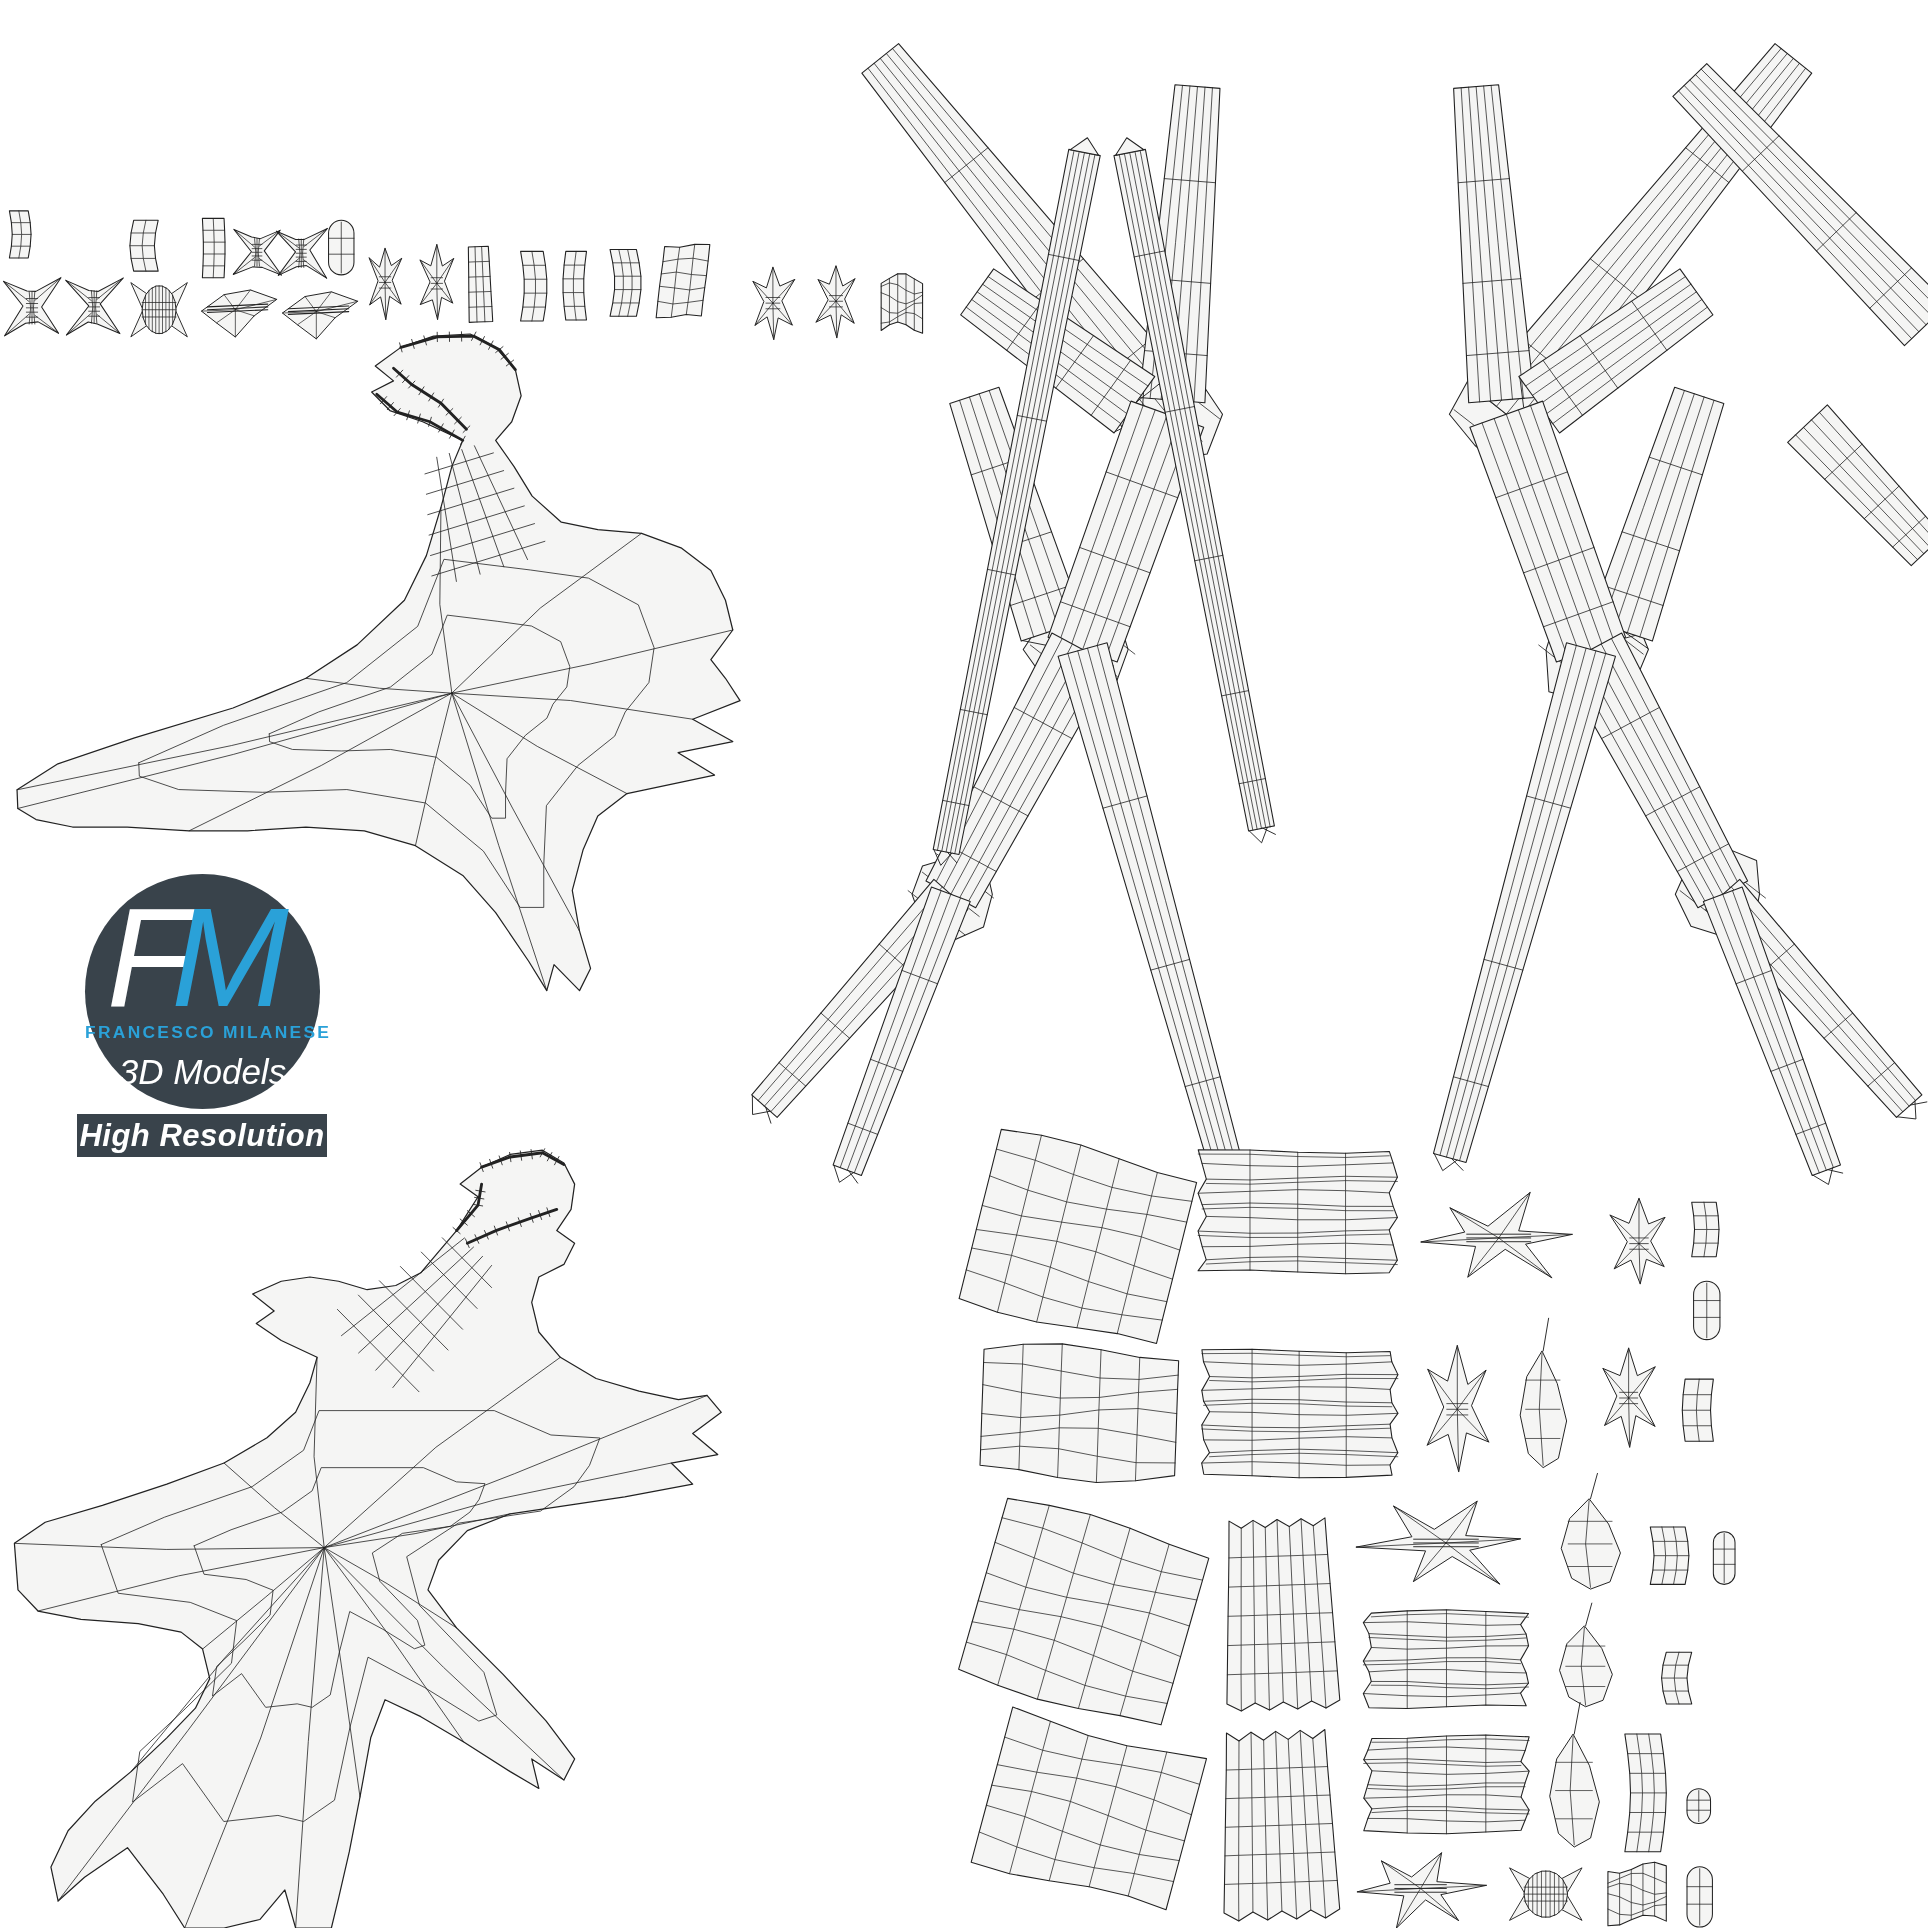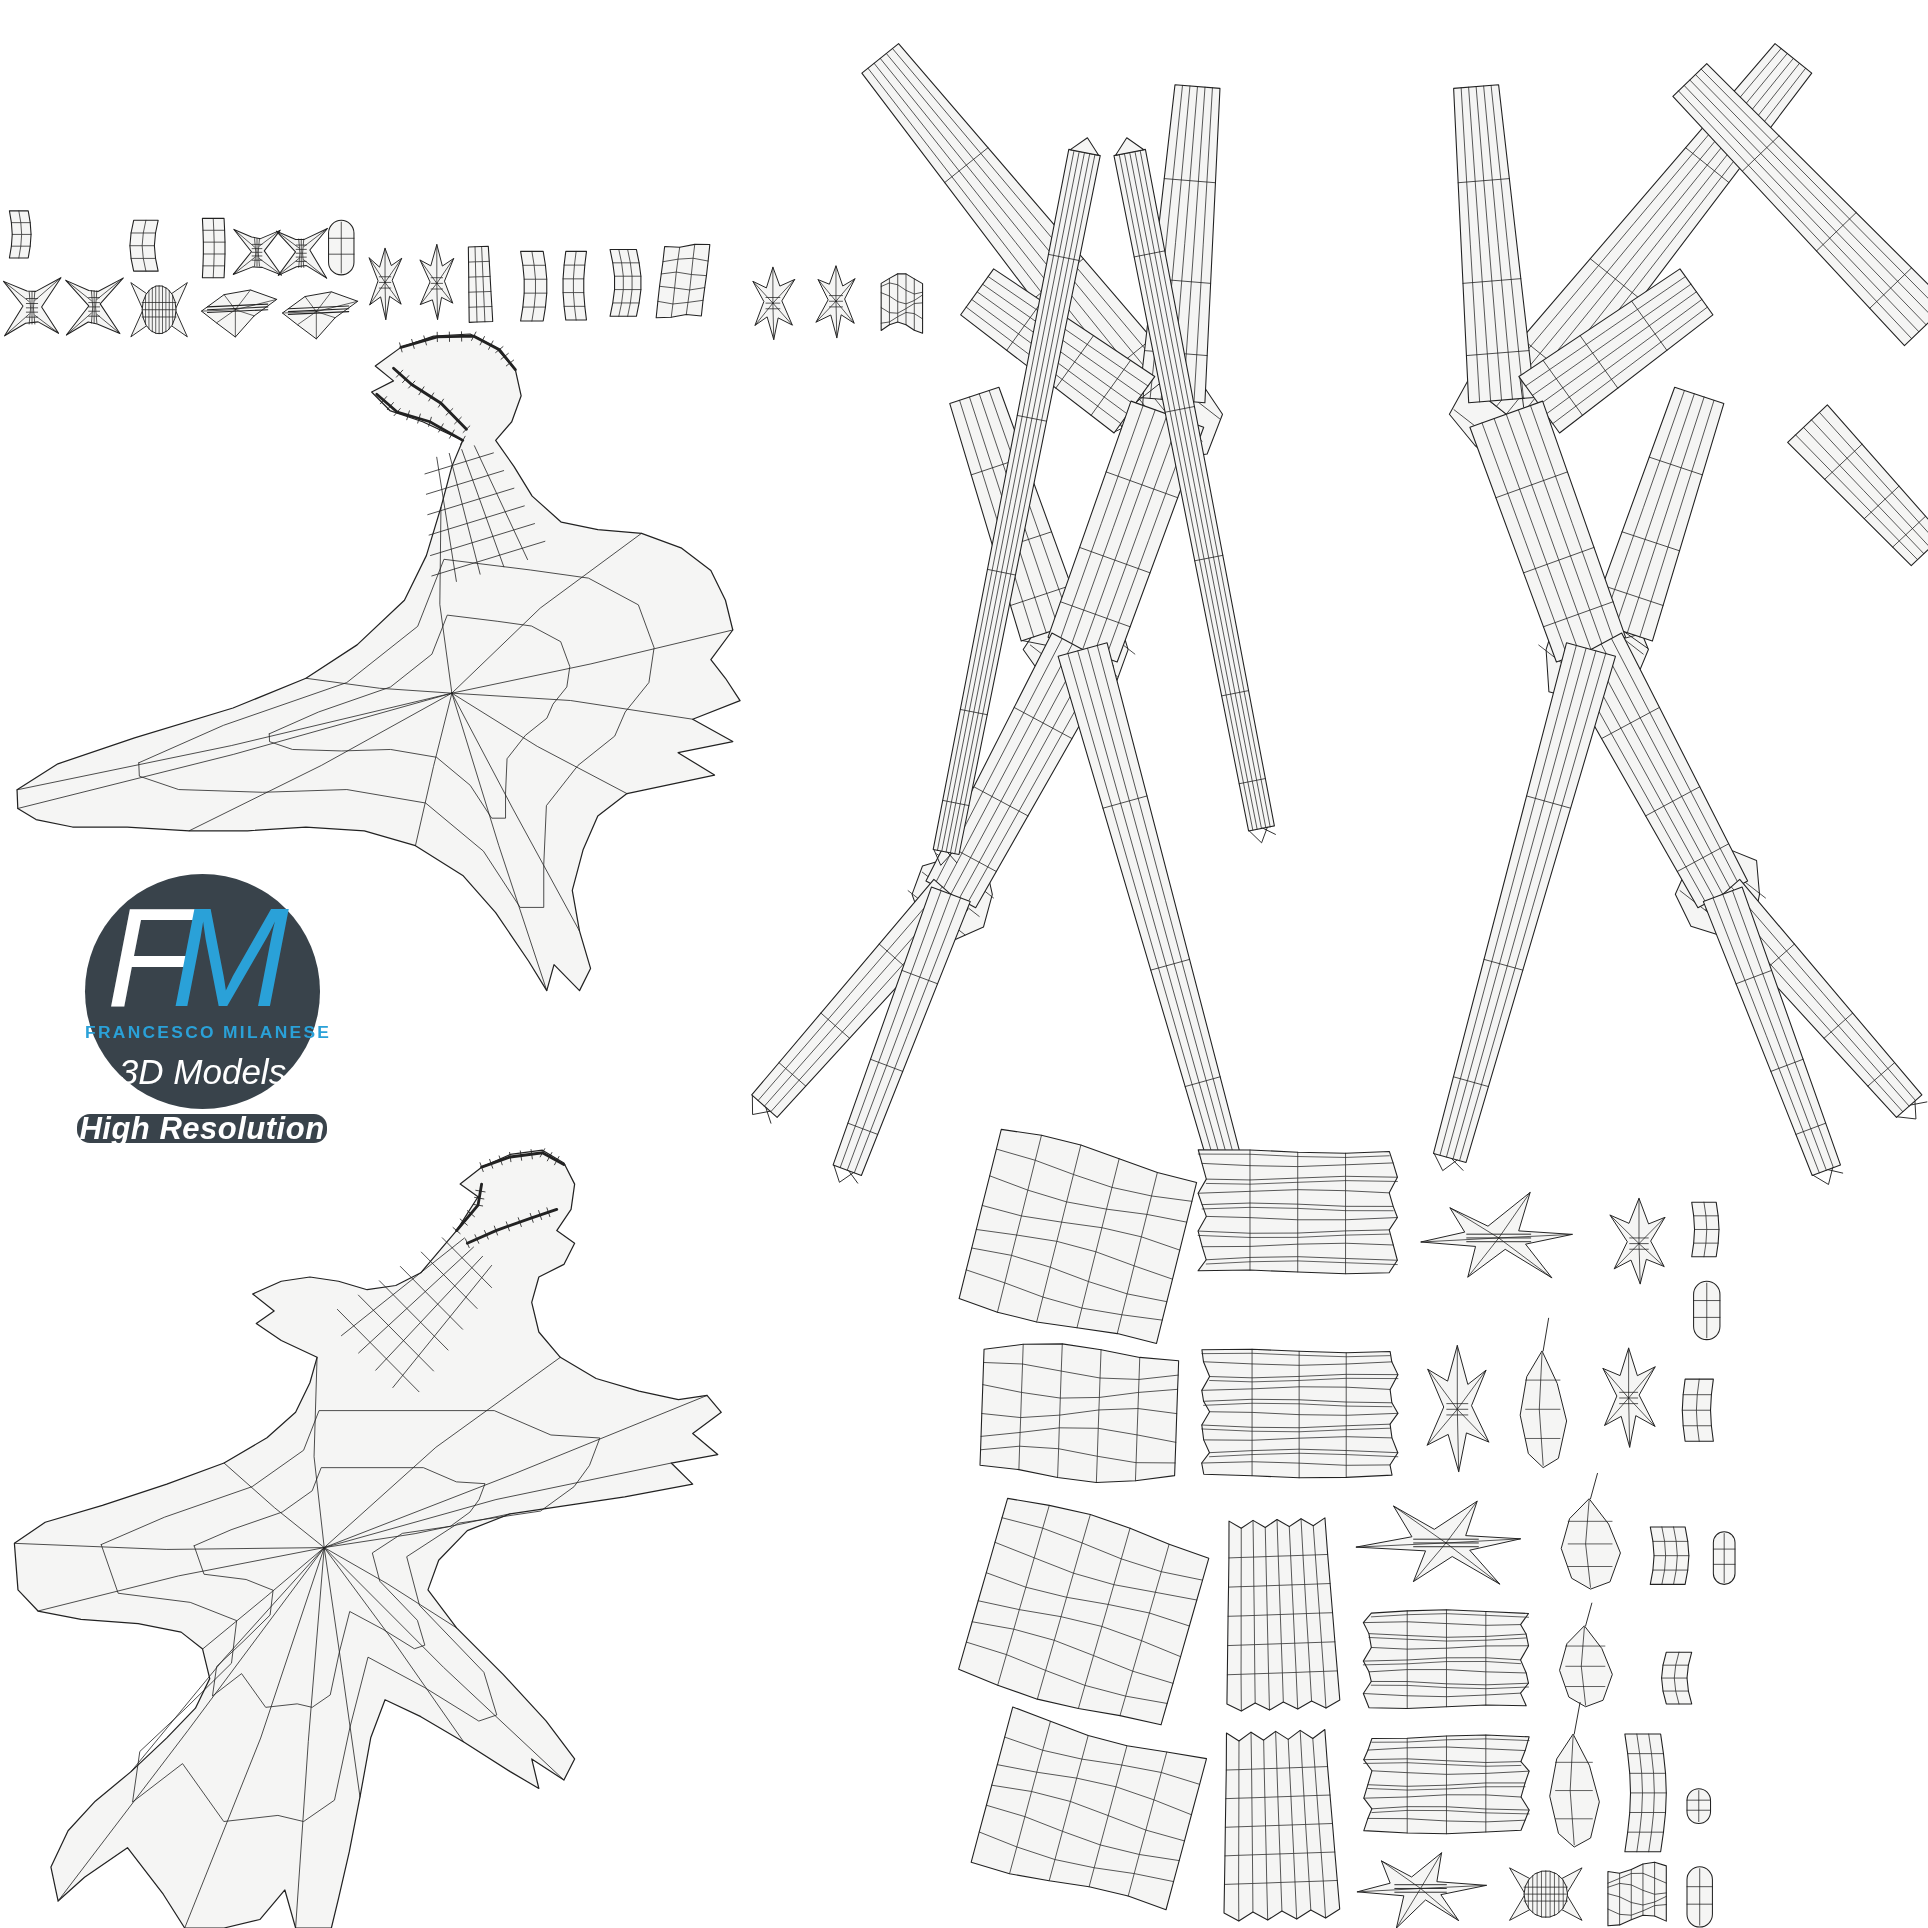--- a/index.html
+++ b/index.html
@@ -971,14 +971,14 @@
       <path d="M 1792.0 2022.7 L 1819.0 2022.7" fill="none" stroke="#222222" stroke-width="0.8" stroke-linecap="round"></path>
       <path d="M 1805.5 1985.0 L 1805.5 2045.0" fill="none" stroke="#222222" stroke-width="0.8" stroke-linecap="round"></path>
     </g>
   </svg>
 
 <div class="logo" style="left: 85px; top: 874px; height: 235px; width: 235px; background: rgb(57, 67, 75);">
   <div class="fm-letters"><span class="fm-f" style="color: rgb(255, 255, 255);">F</span><span class="fm-m" style="color: rgb(42, 161, 216);">M</span></div>
   <div class="fm-name" style="color: rgb(42, 161, 216);">FRANCESCO MILANESE</div>
   <div class="fm-sub" style="color: rgb(255, 255, 255); margin-top: 9px;">3D Models</div>
 </div>
-<div class="hr-badge" style="left: 77px; top: 1114px; width: 250px; height: 29px; background: rgb(57, 67, 75); color: rgb(255, 255, 255); border-radius: 13px;">High Resolution</div>
+<div class="hr-badge" style="left: 77px; top: 1114px; width: 250px; height: 43px; background: rgb(57, 67, 75); color: rgb(255, 255, 255);">High Resolution</div>
 
 
 </body></html>

